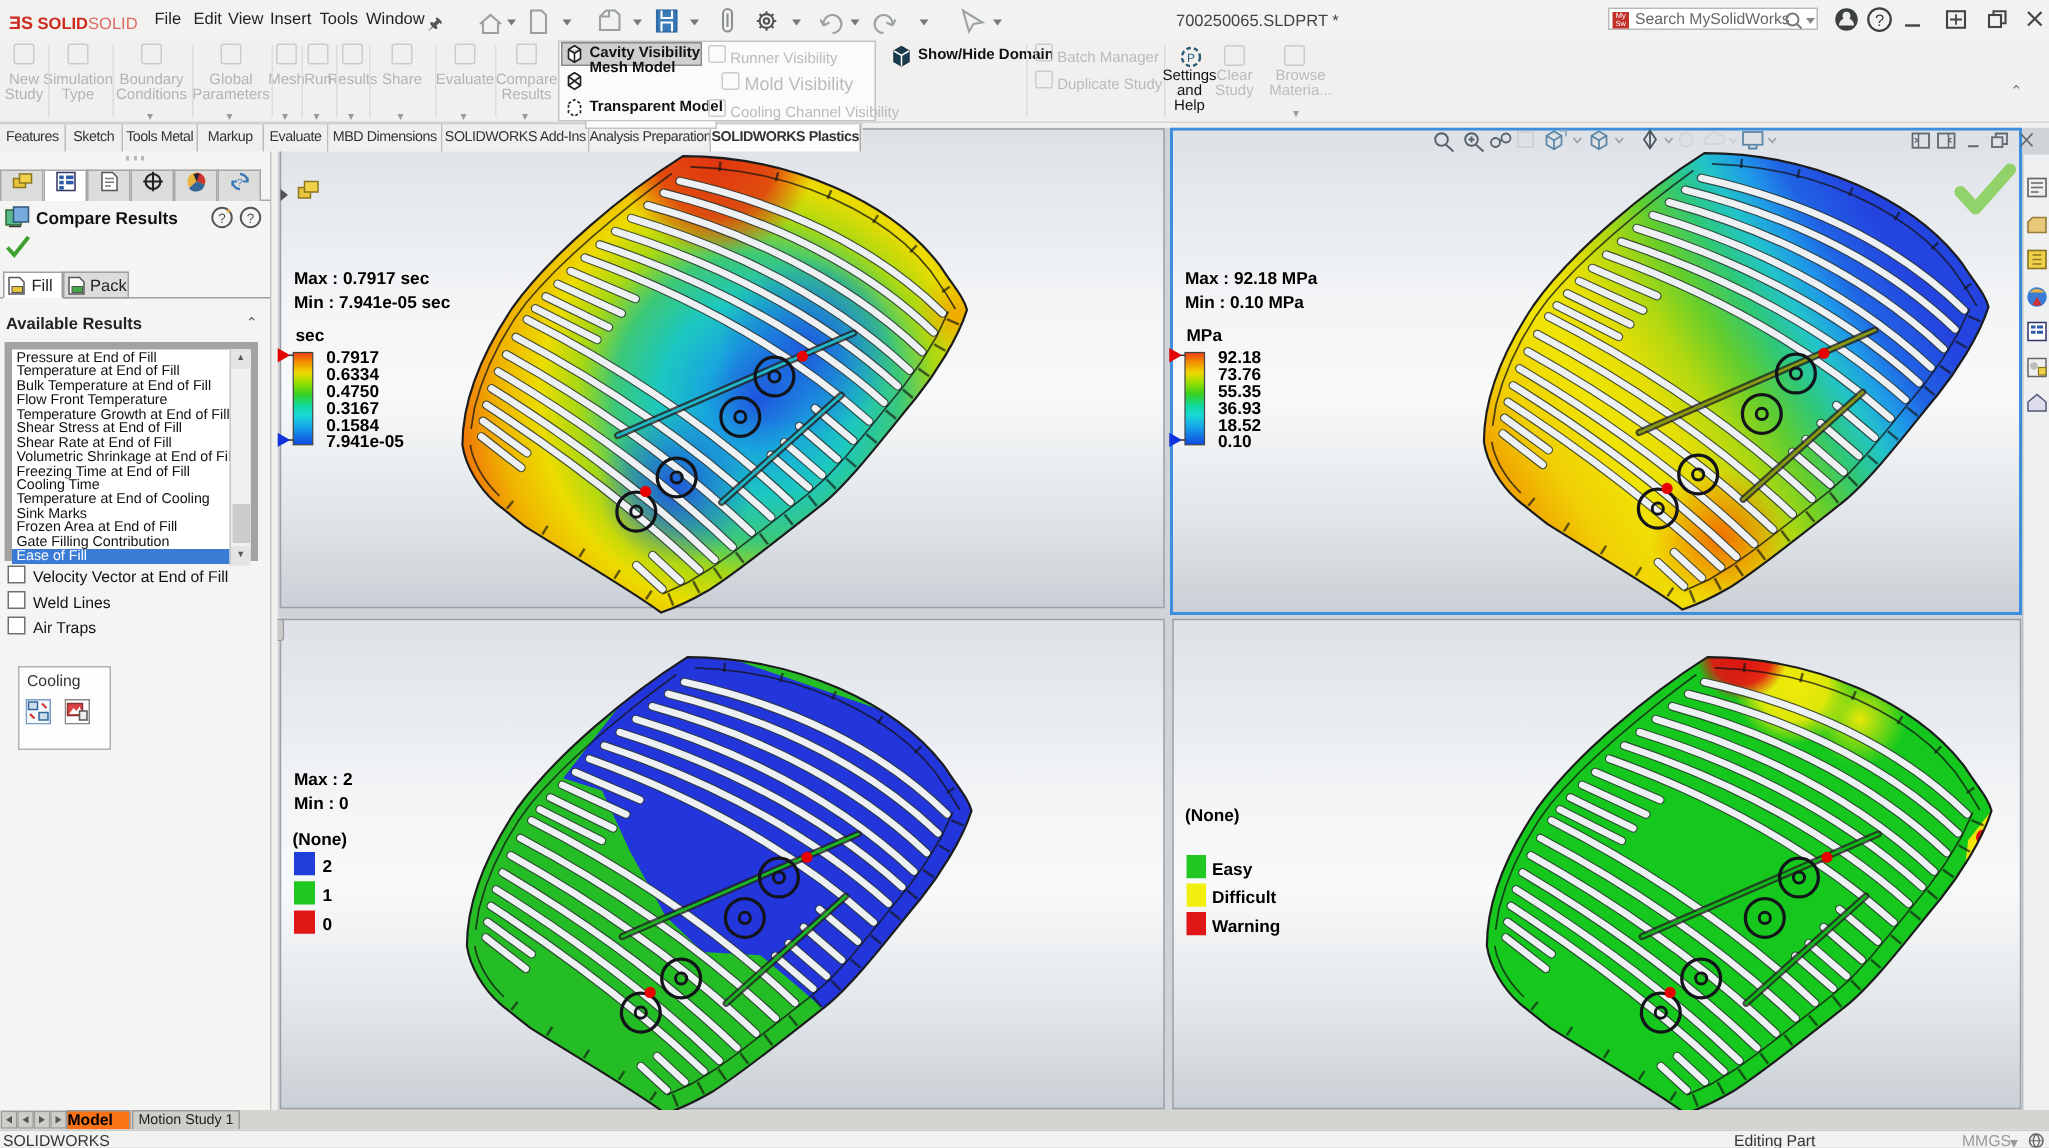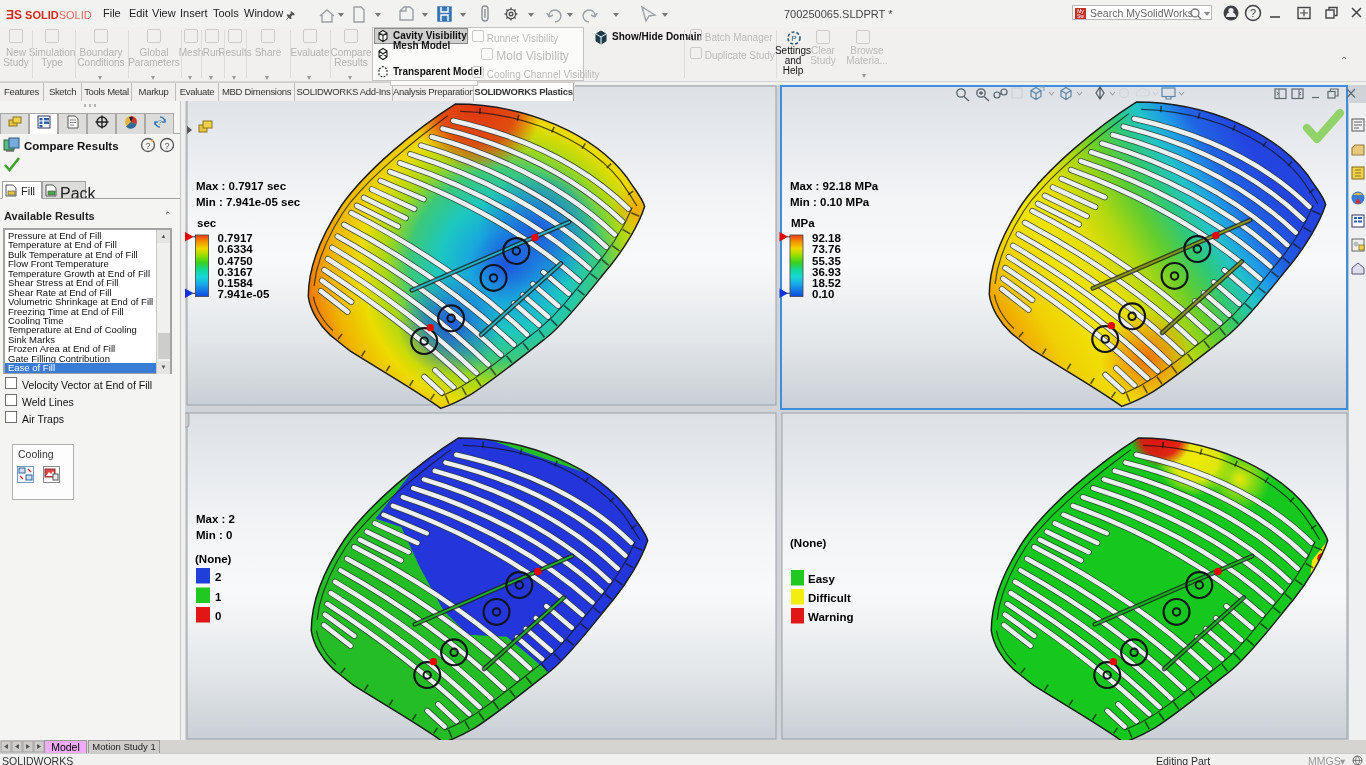--- a/index.html
+++ b/index.html
@@ -523,26 +523,26 @@
         <path d="M1,1 h7 l3,3 v8 h-10 Z" fill="#fff" stroke="#555"></path>
         <rect x="3" y="7" width="7" height="4" fill="#e8c53c" stroke="#555" stroke-width="0.7"></rect>
       </svg>
   <div class="abs" style="left:18px;top:3px;font-size:11px;color:#222">Fill</div>
 </div>
 <div class="abs" style="left:42px;top:81px;width:44px;height:18px;background:#dcdcda;border:1px solid #a0a09e">
   <svg class="abs" style="left:2px;top:2px" width="13" height="13" viewBox="0 0 13 13">
         <path d="M1,1 h7 l3,3 v8 h-10 Z" fill="#fff" stroke="#555"></path>
         <rect x="3" y="7" width="7" height="4" fill="#4a4" stroke="#555" stroke-width="0.7"></rect>
       </svg>
-  <div class="abs" style="left:17px;top:3px;font-size:16px;color:#222">Pack</div>
+  <div class="abs" style="left:17px;top:3px;font-size:11px;color:#222">Pack</div>
 </div>
 <div class="abs" style="left:0;top:98px;width:180px;height:1px;background:#a0a09e"></div>
 <div class="abs" style="left:4px;top:110px;font-size:11px;font-weight:bold;color:#222">Available Results</div>
 <div class="abs" style="left:164px;top:110px;font-size:9px;color:#555">⌃</div>
-<div class="abs" style="left:3px;top:128px;width:169px;height:146px;background:#fff;border:2px solid #a3a3a3;font-size:9.5px;color:#111;padding:1px 0 0 3px;line-height:9.45px">
+<div class="abs" style="left:3px;top:128px;width:169px;height:146px;background:#fff;border:5px solid #a3a3a3;font-size:9.5px;color:#111;padding:1px 0 0 3px;line-height:9.45px">
 <div style="height:9.45px;white-space:nowrap;overflow:hidden">Pressure at End of Fill</div>
       <div style="height:9.45px;white-space:nowrap;overflow:hidden">Temperature at End of Fill</div>
       <div style="height:9.45px;white-space:nowrap;overflow:hidden">Bulk Temperature at End of Fill</div>
       <div style="height:9.45px;white-space:nowrap;overflow:hidden">Flow Front Temperature</div>
       <div style="height:9.45px;white-space:nowrap;overflow:hidden">Temperature Growth at End of Fill</div>
       <div style="height:9.45px;white-space:nowrap;overflow:hidden">Shear Stress at End of Fill</div>
       <div style="height:9.45px;white-space:nowrap;overflow:hidden">Shear Rate at End of Fill</div>
       <div style="height:9.45px;white-space:nowrap;overflow:hidden">Volumetric Shrinkage at End of Fill</div>
       <div style="height:9.45px;white-space:nowrap;overflow:hidden">Freezing Time at End of Fill</div>
       <div style="height:9.45px;white-space:nowrap;overflow:hidden">Cooling Time</div>
@@ -613,21 +613,21 @@
       <g fill="#cfcdc9" stroke="#9a9a9a" stroke-width="0.8">
         <rect x="1" y="1" width="10" height="11"></rect>
         <rect x="12" y="1" width="10" height="11"></rect>
         <rect x="23" y="1" width="10" height="11"></rect>
         <rect x="34" y="1" width="10" height="11"></rect>
       </g>
       <g fill="#555">
         <path d="M8,4 l-4,2.5 l4,2.5 Z M19,4 l-4,2.5 l4,2.5 Z M26,4 l4,2.5 l-4,2.5 Z M37,4 l4,2.5 l-4,2.5 Z"></path>
       </g>
     </svg>
- <div class="abs" style="left:44px;top:0;width:43px;height:13px;background:#f0abfc;border:1px solid #9a9a9a;border-bottom:none;font-weight:normal;text-align:center;line-height:12px">Model</div>
+ <div class="abs" style="left:44px;top:0;width:43px;height:13px;background:#f97316;border:1px solid #9a9a9a;border-bottom:none;font-weight:bold;text-align:left;line-height:12px">Model</div>
  <div class="abs" style="left:88px;top:0;width:72px;height:13px;background:#cfcdc9;border:1px solid #9a9a9a;border-bottom:none;text-align:center;line-height:12px;color:#222;font-size:9.5px">Motion Study 1</div>
 </div>
 
 <div id="statusbar">
  <div class="abs" style="left:2px;top:1px">SOLIDWORKS</div>
  <div class="abs" style="left:1156px;top:1px">Editing Part</div>
  <div class="abs" style="left:1308px;top:1px;color:#999">MMGS</div>
  <div class="abs" style="left:1340px;top:1px;color:#999">▾</div>
  <svg class="abs" style="left:1352px;top:1px" width="11" height="11">
       <circle cx="5.5" cy="5.5" r="4.5" fill="none" stroke="#666" stroke-width="1"></circle>

